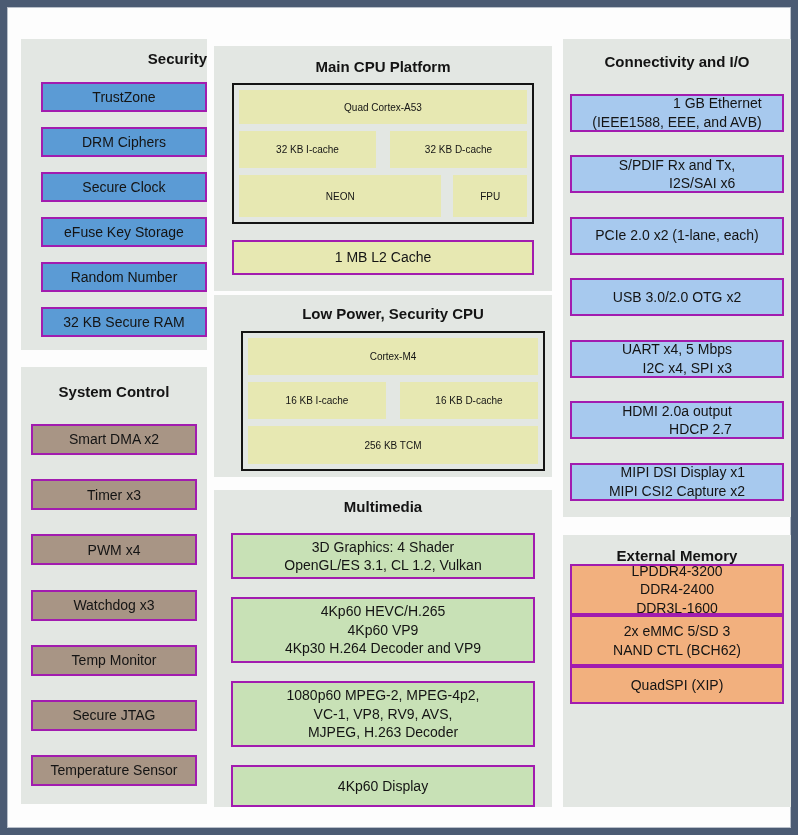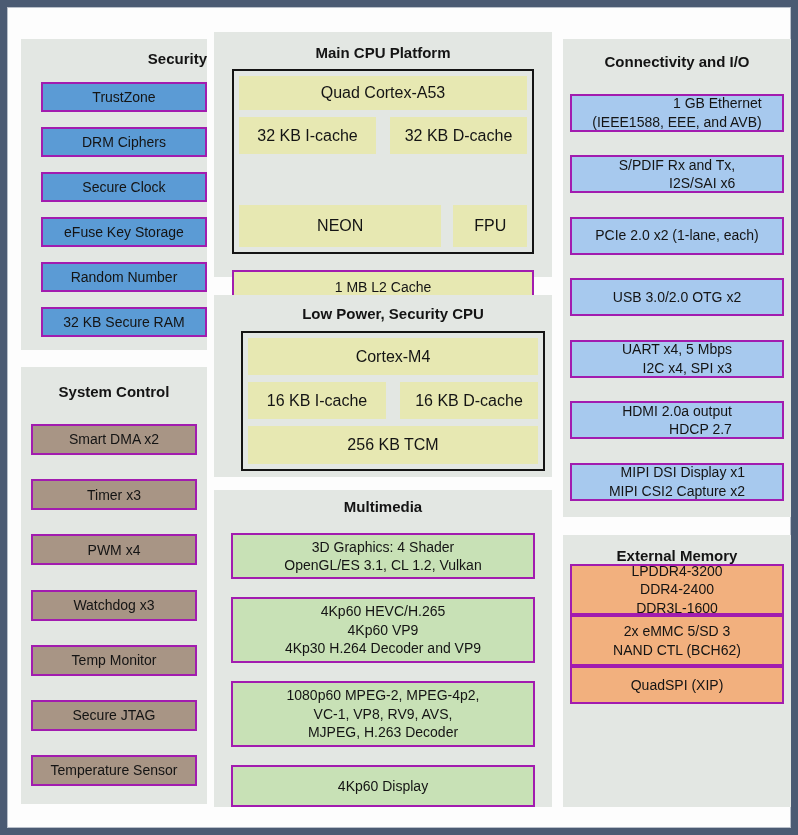--- a/index.html
+++ b/index.html
@@ -28,33 +28,33 @@
     border:2px solid #a21caf;
     display:flex; align-items:center; justify-content:center;
     text-align:center; white-space:pre-line;
     font-size:14px; line-height:1.32;
     flex:none;
   }
   .cell {
     box-sizing:border-box;
     background:#e7e8b2;
     display:flex; align-items:center; justify-content:center;
-    text-align:center; font-size:16px; flex:none;
+    text-align:center; font-size:10px; flex:none;
   }
   .blue   { background:#5b9bd5; }
   .ltblue { background:#a7c9ee; }
   .yellow { background:#e7e8b2; }
   .green  { background:#c8e1b6; }
   .orange { background:#f2b07e; }
   .brown  { background:#a89585; }
 
   
   #security        { left:14px;  top:32px;  width:186px; height:311px; justify-content:space-between; padding:11px 0 13px;align-items:flex-end; }
   #system-control  { left:14px;  top:360px; width:186px; height:437px; justify-content:space-between; padding:16px 0 18px; }
-  #main-cpu        { left:207px; top:25px;  width:338px; height:245px; padding-top:12px; }
+  #main-cpu        { left:207px; top:39px;  width:338px; height:245px; padding-top:12px; }
   #low-power       { left:207px; top:288px; width:338px; height:182px; padding-top:10px;padding-left:20px; }
   #multimedia      { left:207px; top:483px; width:338px; height:317px; padding-top:8px; }
   #connectivity    { left:556px; top:32px;  width:228px; height:478px; justify-content:space-between; padding:14px 0 16px; }
   #external-memory { left:556px; top:528px; width:228px; height:272px; justify-content:flex-start; padding:12px 8px 20px; }
 
   #security .box       { width:166px; height:30px; }
   #system-control .box { width:166px; height:31px; }
   #connectivity .box   { width:214px; height:38px;text-align:right; }
   #external-memory .box{ width:214px; }
 
@@ -63,21 +63,21 @@
     box-sizing:border-box;
     border:2px solid #141414;
     background:#e3e7e3;
     display:flex; flex-direction:column;
     padding:5px; gap:7px;
   }
   #main-cpu .cpu-outer { width:302px; margin-top:8px; }
   #low-power .cpu-outer { width:304px; margin-top:9px; }
   .cpu-row { display:flex; gap:14px; flex:none; }
   .cpu-row .cell { flex:1 1 0; }
-  .row-neon { gap:12px;margin-top:44px; }
+  .row-neon { gap:12px; }
   .row-neon .cell:first-child { flex:2.75 1 0; }
   .row-neon .cell:last-child  { flex:1 1 0; }
 
   #main-cpu .l2-box { width:302px; height:35px; margin-top:16px; }
   #multimedia .box  { width:304px; margin-top:18px; }
   #multimedia .box:first-of-type { margin-top:6px; }
 
   .h34{height:34px} .h37{height:37px} .h38{height:38px} .h42{height:42px}
   .h46{height:46px} .h60{height:51px} .h66{height:66px}
 </style>

